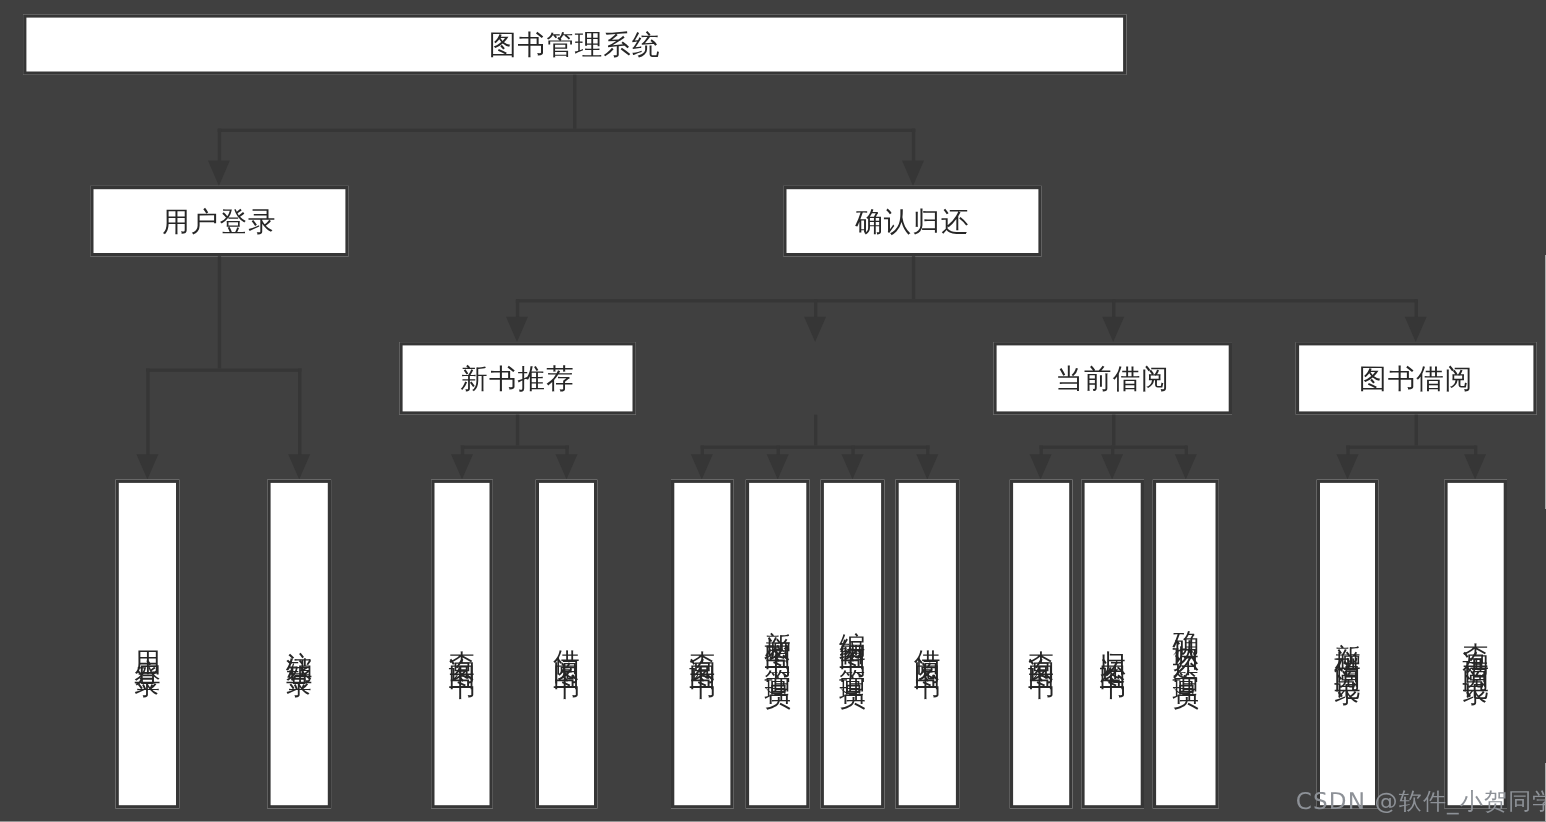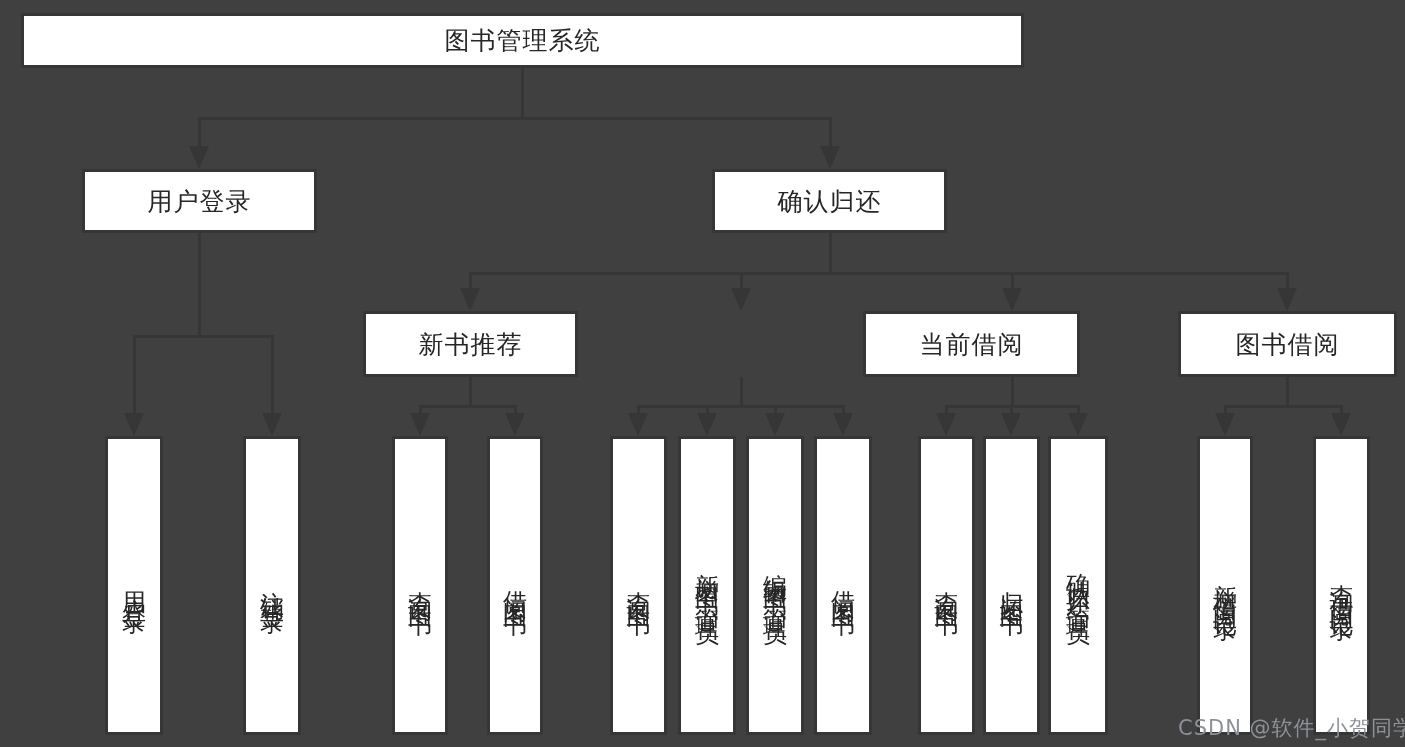--- a/index.html
+++ b/index.html
@@ -94,21 +94,21 @@
   <div class="line" style="left:740px;top:272px;width:3px;height:18px"></div>
   <div class="arrow" style="left:731px;top:288px"></div>
   <div class="line" style="left:1011px;top:272px;width:3px;height:18px"></div>
   <div class="arrow" style="left:1002px;top:288px"></div>
   <div class="line" style="left:1286px;top:272px;width:3px;height:18px"></div>
   <div class="arrow" style="left:1277px;top:288px"></div>
 
   <div class="box" style="left:363px;top:311px;width:215px;height:66px">
     <span class="lbl">新书推荐</span>
   </div>
-  <div class="box" style="left:863px;top:311px;width:217px;height:66px">
+  <div class="box" style="left:903px;top:311px;width:217px;height:66px">
     <span class="lbl">当前借阅</span>
   </div>
   <div class="box" style="left:1178px;top:311px;width:219px;height:66px">
     <span class="lbl">图书借阅</span>
   </div>
 
   <div class="line" style="left:469px;top:377px;width:3px;height:28px"></div>
   <div class="line" style="left:419px;top:405px;width:98px;height:3px"></div>
   <div class="line" style="left:419px;top:405px;width:3px;height:10px"></div>
   <div class="arrow" style="left:410px;top:413px"></div>

